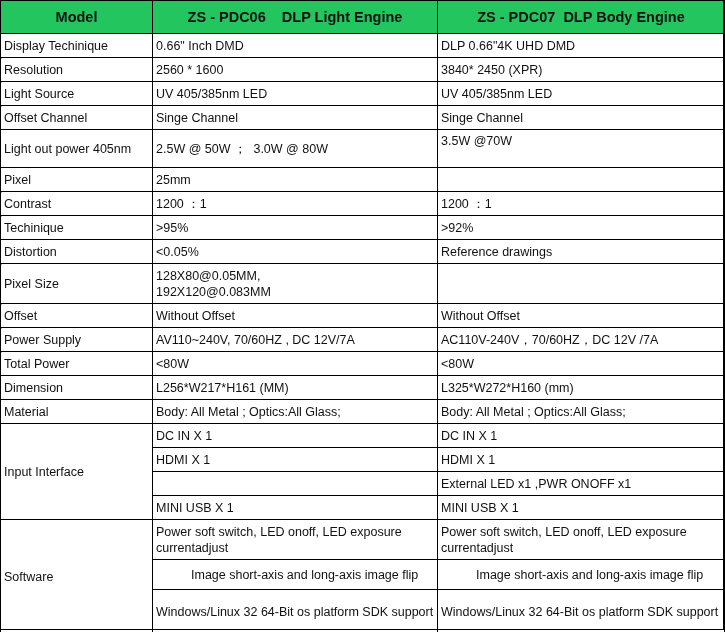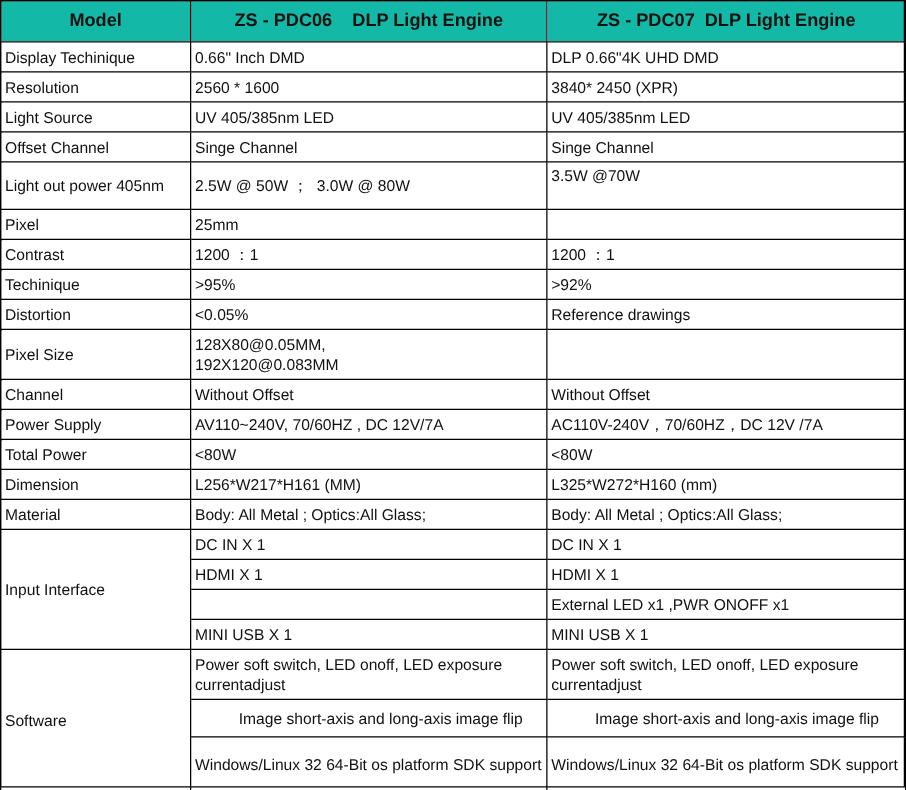--- a/index.html
+++ b/index.html
@@ -13,21 +13,21 @@
     color: #111;
   }
   table.spec td, table.spec th {
     border: 1px solid #000;
     padding: 0 3px;
     vertical-align: middle;
     line-height: 16px;
     overflow: hidden;
   }
   table.spec thead th {
-    background: #14b8a6;
+    background: #22c55e;
     font-weight: bold;
     font-size: 14.5px;
     height: 32px;
     text-align: center;
     padding: 0;
   }
   table.spec tbody td { height: 23px; }
   table.spec tr.tall td { height: 34px; }
   table.spec tr.tall td.topish { vertical-align: top; padding-top: 3px; }
   table.spec tr.px td { height: 39px; }
@@ -50,21 +50,21 @@
 <table class="spec">
   <colgroup>
       <col class="c1">
       <col class="c2">
       <col class="c3">
     </colgroup>
   <thead>
     <tr>
       <th>Model</th>
       <th style="white-space:pre">ZS - PDC06    DLP Light Engine</th>
-      <th style="white-space:pre">ZS - PDC07  DLP Light Engine</th>
+      <th style="white-space:pre">ZS - PDC07  DLP Body Engine</th>
     </tr>
   </thead>
   <tbody>
     <tr>
       <td>Display Techinique</td>
       <td>0.66" Inch DMD</td>
       <td>DLP 0.66"4K UHD DMD</td>
     </tr>
     <tr>
       <td class="lbl mark">Resolution</td>
@@ -108,21 +108,21 @@
     </tr>
     <tr class="px">
       <td class="lbl mark">Pixel Size</td>
       <td>
         <div>128X80@0.05MM,</div>
         <div>192X120@0.083MM</div>
       </td>
       <td></td>
     </tr>
     <tr>
-      <td class="lbl mark">Channel</td>
+      <td class="lbl mark">Offset</td>
       <td>Without Offset</td>
       <td>Without Offset</td>
     </tr>
     <tr>
       <td class="lbl mark">Power Supply</td>
       <td>AV110~240V, 70/60HZ , DC 12V/7A</td>
       <td>AC110V-240V，70/60HZ，DC 12V /7A</td>
     </tr>
     <tr>
       <td class="lbl mark">Total Power</td>

